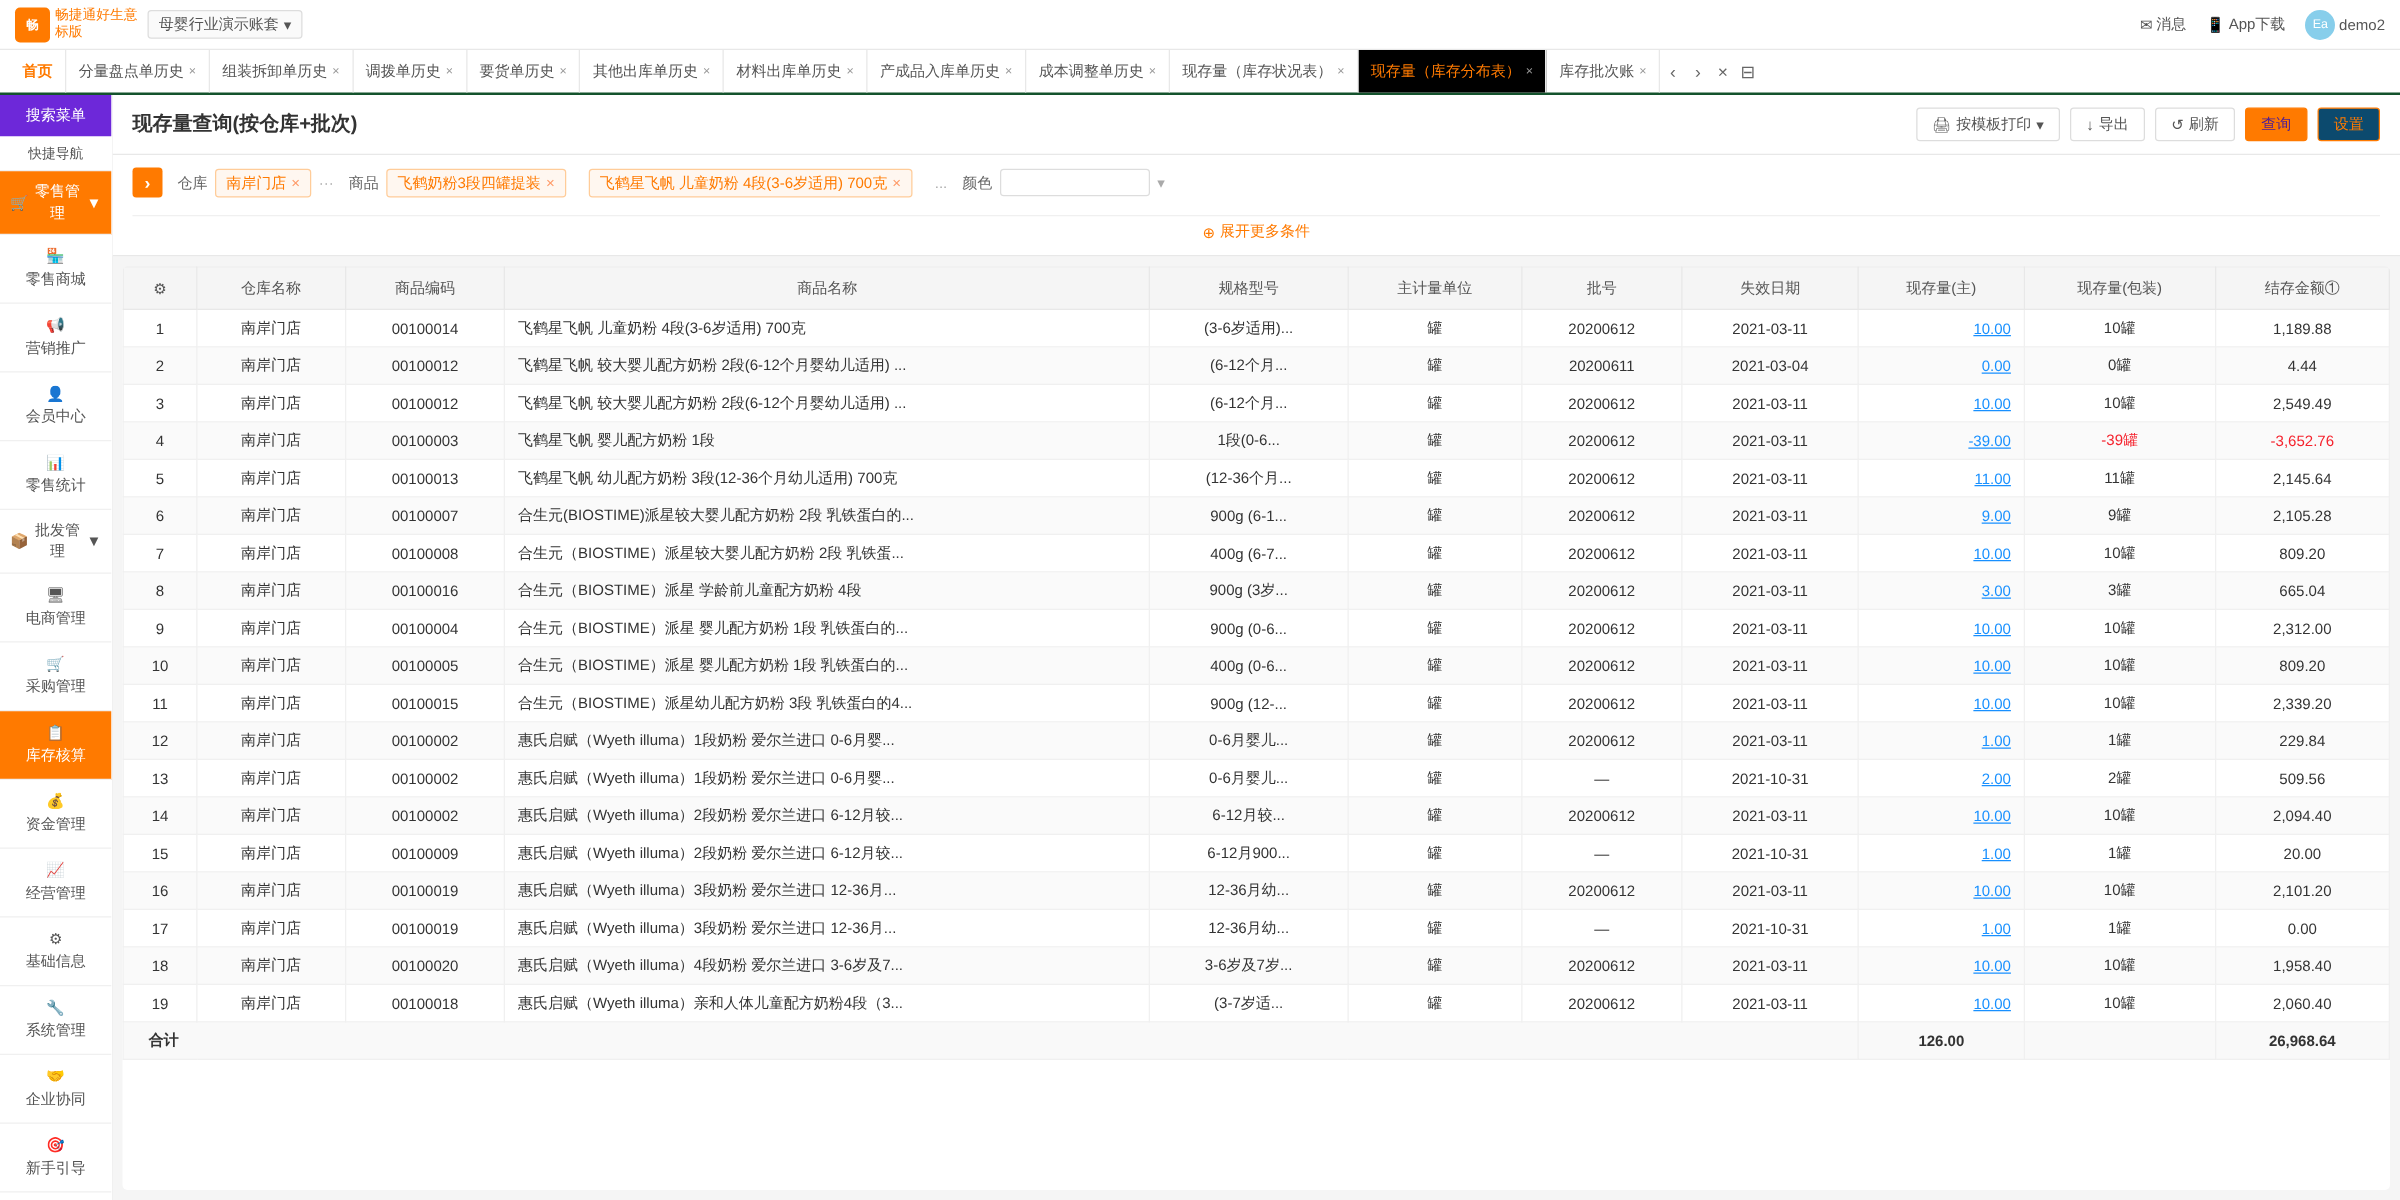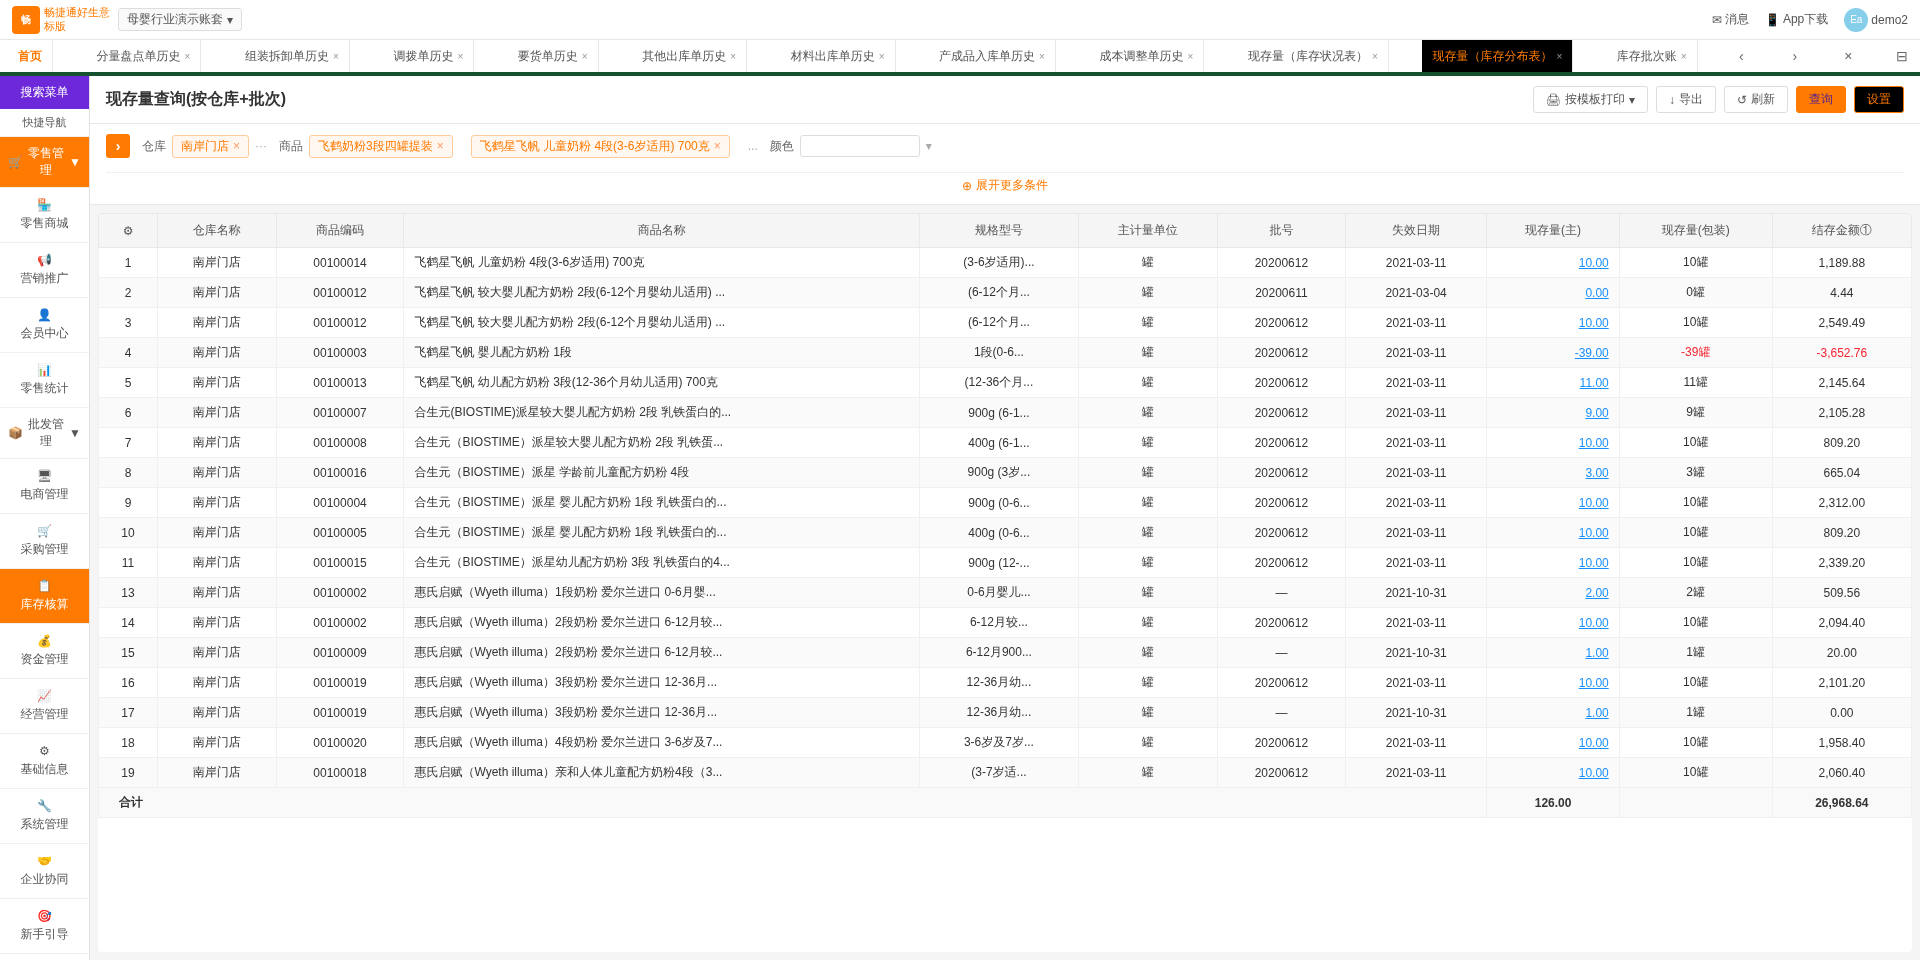--- a/index.html
+++ b/index.html
@@ -24,23 +24,22 @@
     .top-bar-right span { cursor: pointer; display: flex; align-items: center; gap: 3px; }
     .avatar { width: 24px; height: 24px; border-radius: 50%; background: #ccc; overflow: hidden; display: flex; align-items: center; justify-content: center; font-size: 10px; color: #fff; background: #87ceeb; }
 
     
     .tab-bar {
       height: 36px;
       background: #fff;
       display: flex;
       align-items: center;
       padding: 0 8px;
-      border-bottom: 4px solid #14532d;
+      border-bottom: 2px solid #14532d;
       overflow: hidden;
-      justify-content: space-between;
     }
     .tab-item {
       display: flex;
       align-items: center;
       padding: 0 10px;
       height: 36px;
       font-size: 12px;
       color: #555;
       cursor: pointer;
       white-space: nowrap;
@@ -71,21 +70,21 @@
       padding: 10px 16px;
       display: flex;
       align-items: center;
       justify-content: space-between;
       border-bottom: 1px solid #e8e8e8;
     }
     .page-title { font-size: 16px; font-weight: bold; color: #333; }
     .page-actions { display: flex; align-items: center; gap: 8px; }
     .btn { padding: 4px 12px; border-radius: 3px; border: 1px solid #ddd; font-size: 12px; cursor: pointer; background: #fff; color: #555; display: flex; align-items: center; gap: 4px; }
     .btn-primary { background: #ff7a00; color: #4c1d95; border-color: #ff7a00; }
-    .btn-outline { background: #000000; color: #ff7a00; border-color: #ff7a00; }
+    .btn-outline { background: #0c4a6e; color: #ff7a00; border-color: #ff7a00; }
 
     
     .filter-area {
       background: #fff;
       padding: 10px 16px;
       border-bottom: 1px solid #e8e8e8;
       display: flex;
       align-items: center;
       gap: 12px;
       flex-wrap: wrap;
@@ -395,21 +394,21 @@
     <td>2021-03-11</td>
     <td class="link-value">9.00</td>
     <td class="">9罐</td>
     <td class="">2,105.28</td>
   </tr>
             <tr>
     <td>7</td>
     <td>南岸门店</td>
     <td>00100008</td>
     <td style="text-align:left; max-width:300px; overflow:hidden; text-overflow:ellipsis;">合生元（BIOSTIME）派星较大婴儿配方奶粉 2段 乳铁蛋...</td>
-    <td>400g (6-1...</td>
+    <td>400g (6-7...</td>
     <td>罐</td>
     <td>20200612</td>
     <td>2021-03-11</td>
     <td class="link-value">10.00</td>
     <td class="">10罐</td>
     <td class="">809.20</td>
   </tr>
             <tr>
     <td>8</td>
     <td>南岸门店</td>
@@ -454,20 +453,33 @@
     <td>南岸门店</td>
     <td>00100015</td>
     <td style="text-align:left; max-width:300px; overflow:hidden; text-overflow:ellipsis;">合生元（BIOSTIME）派星幼儿配方奶粉 3段 乳铁蛋白的4...</td>
     <td>900g (12-...</td>
     <td>罐</td>
     <td>20200612</td>
     <td>2021-03-11</td>
     <td class="link-value">10.00</td>
     <td class="">10罐</td>
     <td class="">2,339.20</td>
+  </tr>
+            <tr>
+    <td>12</td>
+    <td>南岸门店</td>
+    <td>00100002</td>
+    <td style="text-align:left; max-width:300px; overflow:hidden; text-overflow:ellipsis;">惠氏启赋（Wyeth illuma）1段奶粉 爱尔兰进口 0-6月婴...</td>
+    <td>0-6月婴儿...</td>
+    <td>罐</td>
+    <td>20200612</td>
+    <td>2021-03-11</td>
+    <td class="link-value">1.00</td>
+    <td class="">1罐</td>
+    <td class="">229.84</td>
   </tr>
             <tr>
     <td>13</td>
     <td>南岸门店</td>
     <td>00100002</td>
     <td style="text-align:left; max-width:300px; overflow:hidden; text-overflow:ellipsis;">惠氏启赋（Wyeth illuma）1段奶粉 爱尔兰进口 0-6月婴...</td>
     <td>0-6月婴儿...</td>
     <td>罐</td>
     <td>—</td>
     <td>2021-10-31</td>

